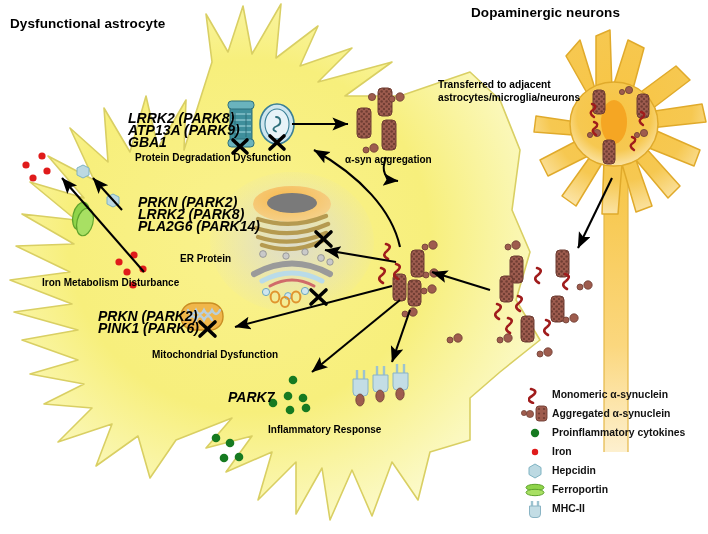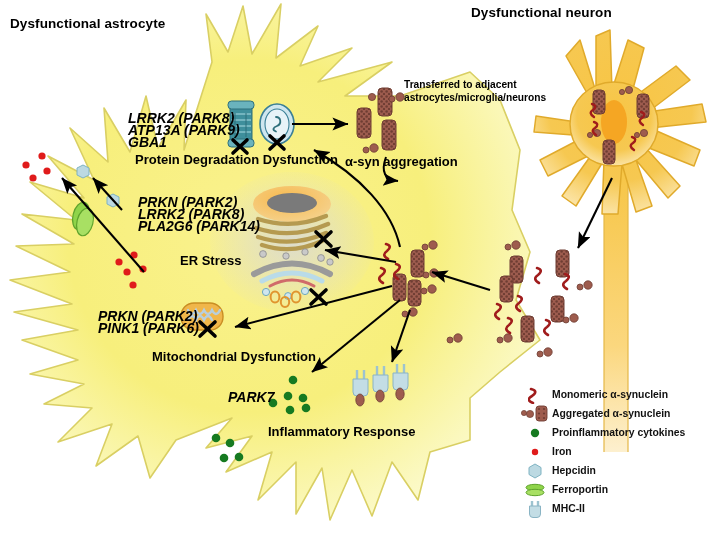--- a/index.html
+++ b/index.html
@@ -3,22 +3,22 @@
 <meta charset="utf-8">
 <style>
   html,body{margin:0;padding:0;background:#ffffff;}
   body{width:708px;height:534px;overflow:hidden;
        font-family:"Liberation Sans",sans-serif;}
   #stage{position:relative;width:708px;height:479px;background:#fff;}
   svg.layer{position:absolute;left:0;top:0;width:708px;height:534px;}
   .lbl{position:absolute;white-space:nowrap;color:#000;}
   .title{font-size:13.5px;font-weight:bold;letter-spacing:.1px;}
   .gene{font-size:14px;font-weight:bold;font-style:italic;line-height:11.6px;}
-  .proc{font-size:13px;font-weight:bold;}
-  .note{font-size:10.2px;font-weight:bold;line-height:12.4px;}
+  .proc{font-size:10px;font-weight:bold;}
+  .note{font-size:10.2px;font-weight:bold;line-height:12.4px;margin-left:34px;}
   .legtxt{font-size:10.4px;font-weight:bold;color:#111;}
   .legrow{position:absolute;height:19px;display:flex;align-items:center;}
   .legicon{width:34px;height:19px;display:flex;align-items:center;justify-content:center;}
 </style>
 </head>
 <body>
 
 <div id="stage">
 
   <svg class="layer" viewBox="0 0 708 534">
@@ -341,32 +341,33 @@
       <line x1="410" y1="310" x2="392" y2="362"></line>
       <line x1="490" y1="290" x2="432" y2="272"></line>
       <line x1="612" y1="178" x2="578" y2="248"></line>
       <line x1="144" y1="272" x2="62" y2="178"></line>
       <line x1="122" y1="210" x2="93" y2="178"></line>
     </g>
   </svg>
 
   <div class="lbl title" style="left:10px;top:16px;">Dysfunctional astrocyte</div>
 
-  <div class="lbl title" style="left:471px;top:5px;">Dysfunctional neuron</div>
+  <div class="lbl title" style="left:471px;top:5px;">Dopaminergic neurons</div>
 
   <div class="lbl gene" style="left:128px;top:113px;">LRRK2 (PARK8)</div>
   <div class="lbl gene" style="left:128px;top:125px;">ATP13A (PARK9)</div>
   <div class="lbl gene" style="left:128px;top:137px;">GBA1</div>
   <div class="lbl proc" style="left:135px;top:152px;">Protein Degradation Dysfunction</div>
 
   <div class="lbl gene" style="left:138px;top:197px;">PRKN (PARK2)</div>
   <div class="lbl gene" style="left:138px;top:209px;">LRRK2 (PARK8)</div>
   <div class="lbl gene" style="left:138px;top:221px;">PLA2G6 (PARK14)</div>
-  <div class="lbl proc" style="left:180px;top:253px;">ER Stress</div>
-
+  <div class="lbl proc" style="left:180px;top:253px;">ER Protein</div>
+
+  <div class="lbl proc" style="left:42px;top:277px;">Iron Metabolism Disturbance</div>
 
   <div class="lbl gene" style="left:98px;top:311px;">PRKN (PARK2)</div>
   <div class="lbl gene" style="left:98px;top:323px;">PINK1 (PARK6)</div>
   <div class="lbl proc" style="left:140px;top:349px;padding-left:12px;">Mitochondrial Dysfunction</div>
 
   <div class="lbl gene" style="left:228px;top:392px;">PARK7</div>
   <div class="lbl proc" style="left:268px;top:424px;">Inflammatory Response</div>
 
   <div class="lbl proc" style="left:345px;top:154px;">α-syn aggregation</div>
   <div class="lbl note" style="left:404px;top:79px;">Transferred to adjacent</div>

